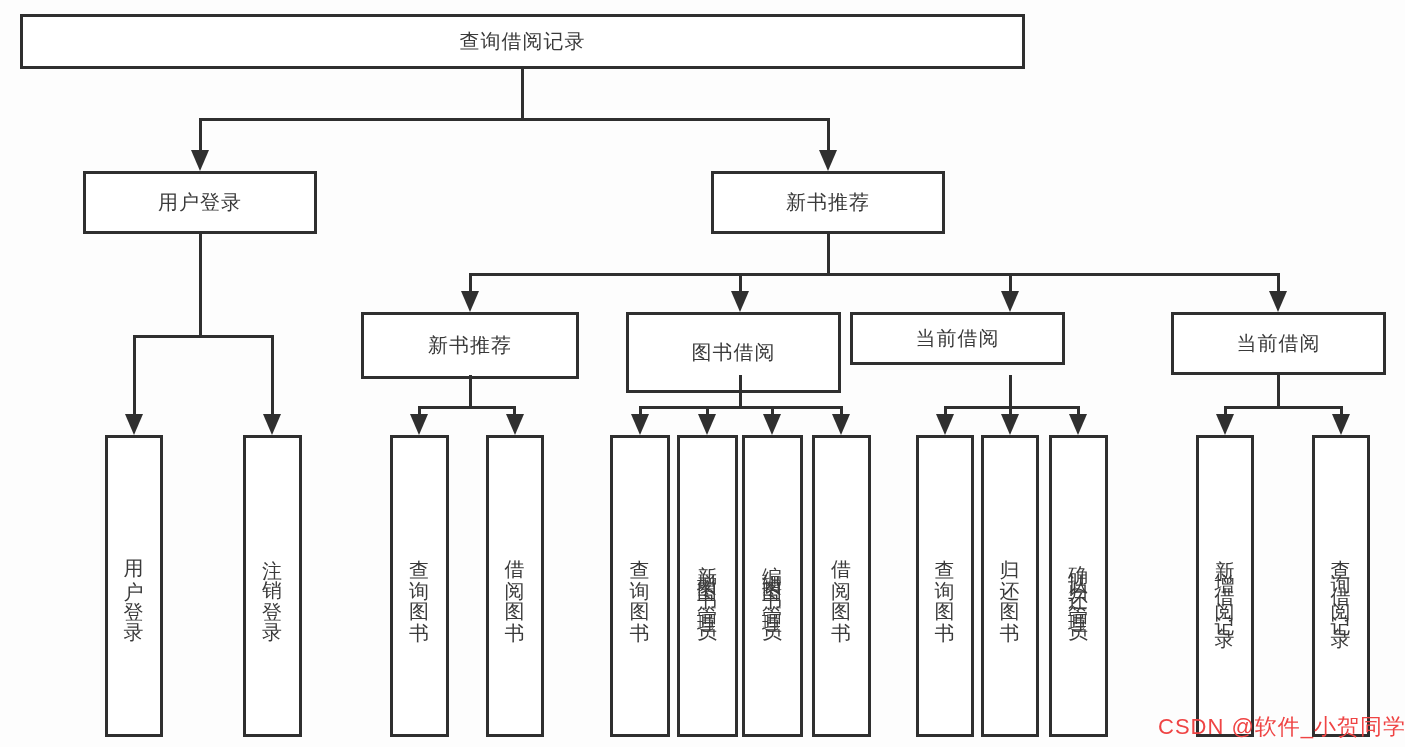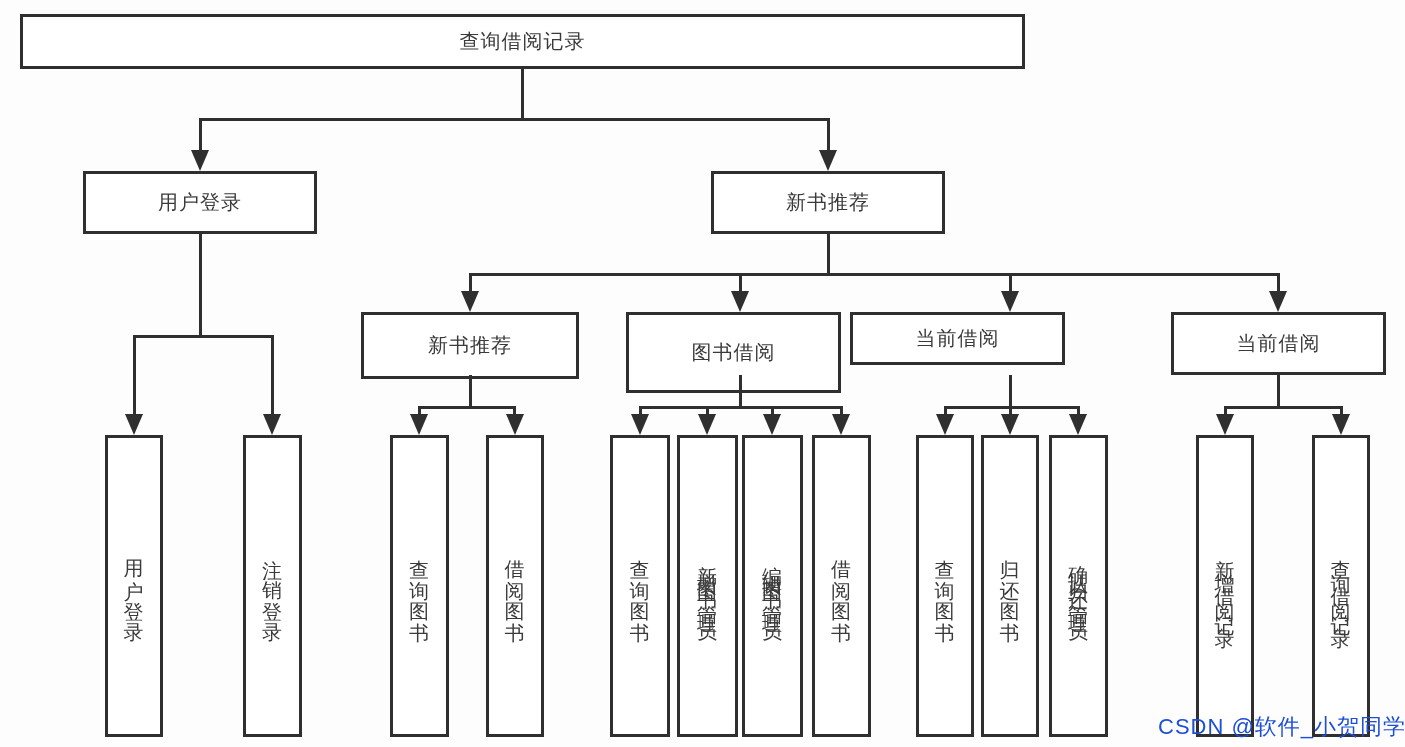--- a/index.html
+++ b/index.html
@@ -46,21 +46,21 @@
     position:absolute;
     width:0;height:0;
     border-left:9px solid transparent;
     border-right:9px solid transparent;
     border-top:21px solid var(--line);
   }
   .watermark{
     position:absolute;
     left:1158px;top:712px;
     font-size:22px;
-    color:#1d4ed8;
+    color:#ef4444;
     letter-spacing:1px;
     z-index:10;
     white-space:nowrap;
   }
 </style>
 </head>
 <body>
 
 <div class="stage">
 

